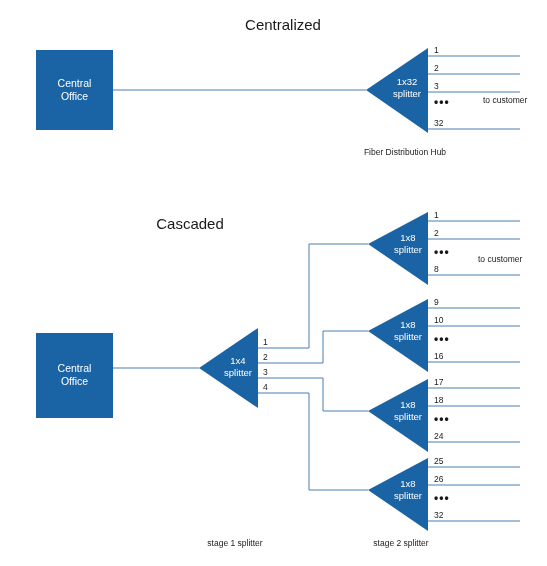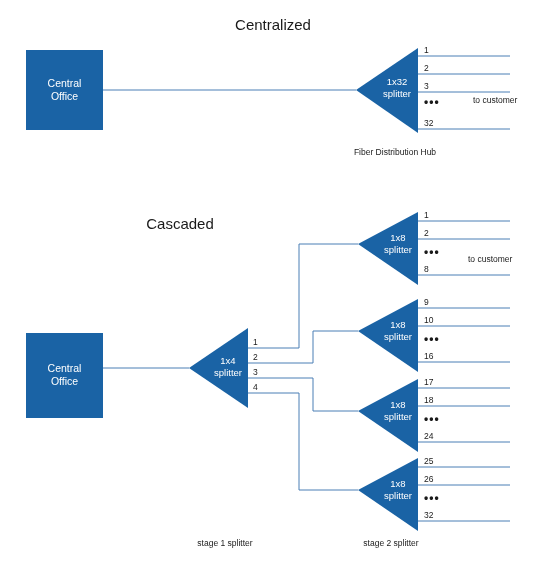--- a/index.html
+++ b/index.html
@@ -9,21 +9,21 @@
   }
   body {
     width: 547px;
     height: 566px;
     position: relative;
     font-family: "Liberation Sans", sans-serif;
     overflow: hidden;
   }
   #diagram-root {
     position: absolute;
-    left: 0;
+    left: 10px;
     top: 0;
     width: 530px;
     height: 566px;
   }
   svg { display: block; }
   .section-title {
     font-size: 15px;
     fill: #1a1a1a;
     font-family: "Liberation Sans", sans-serif;
   }

